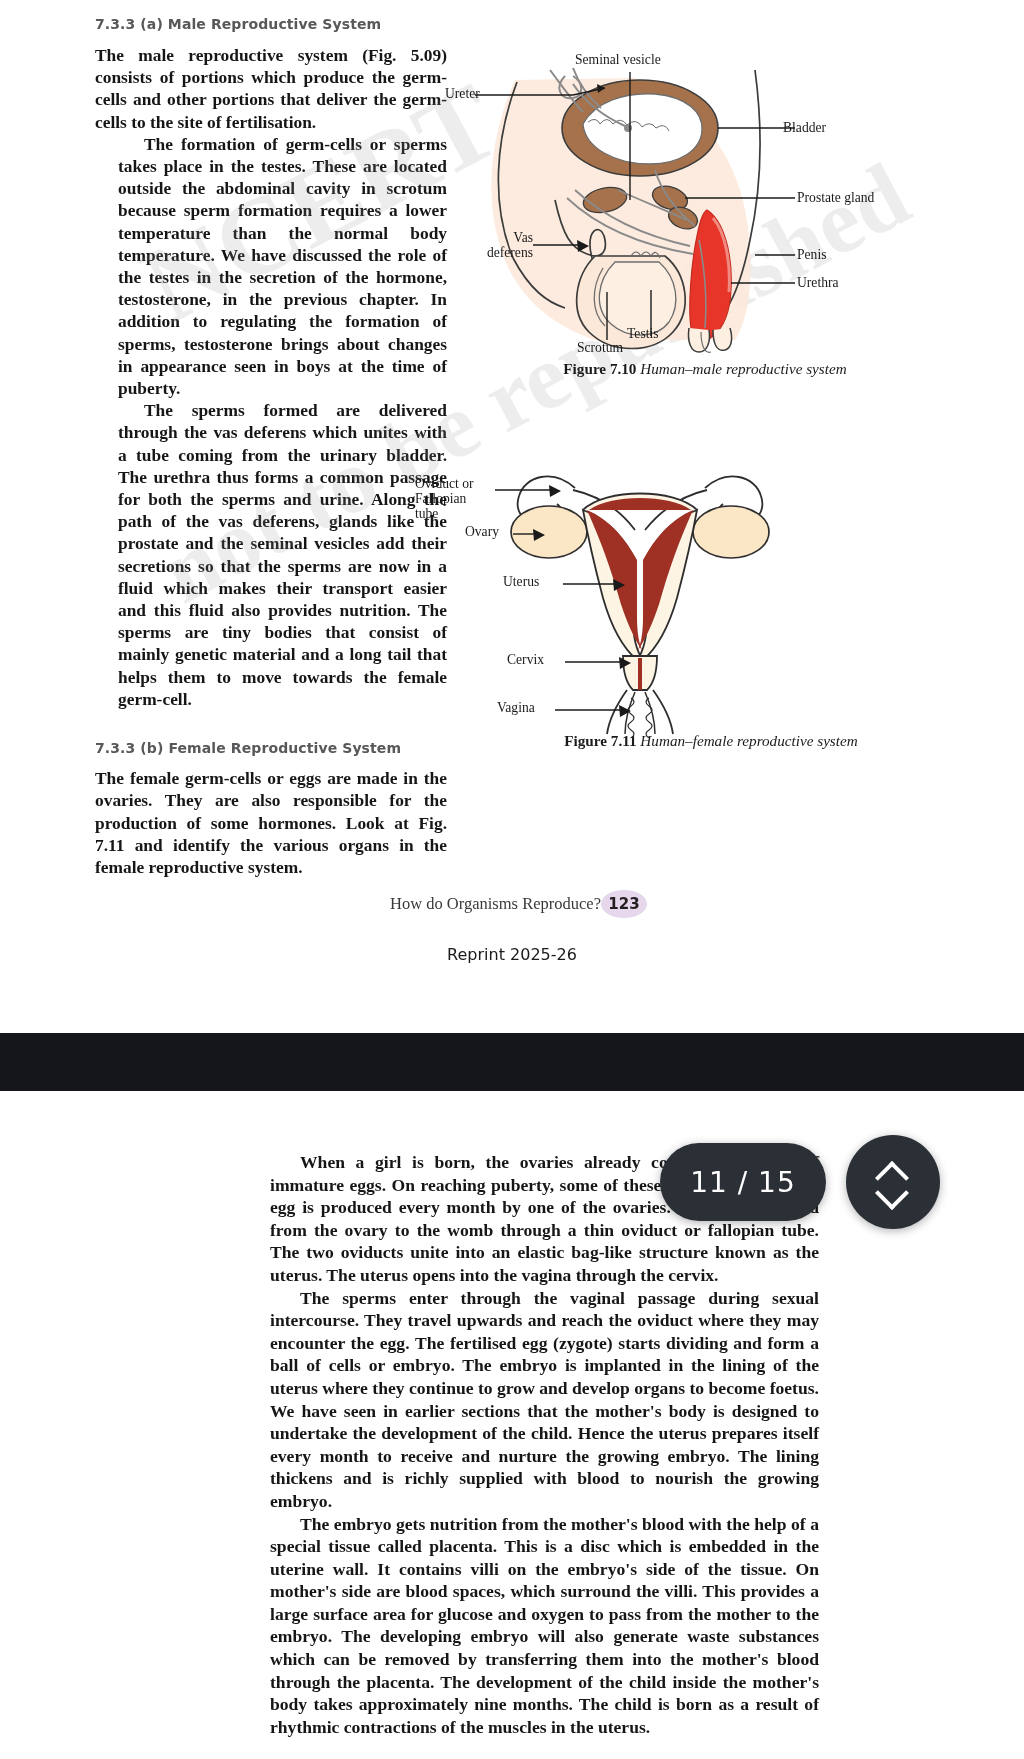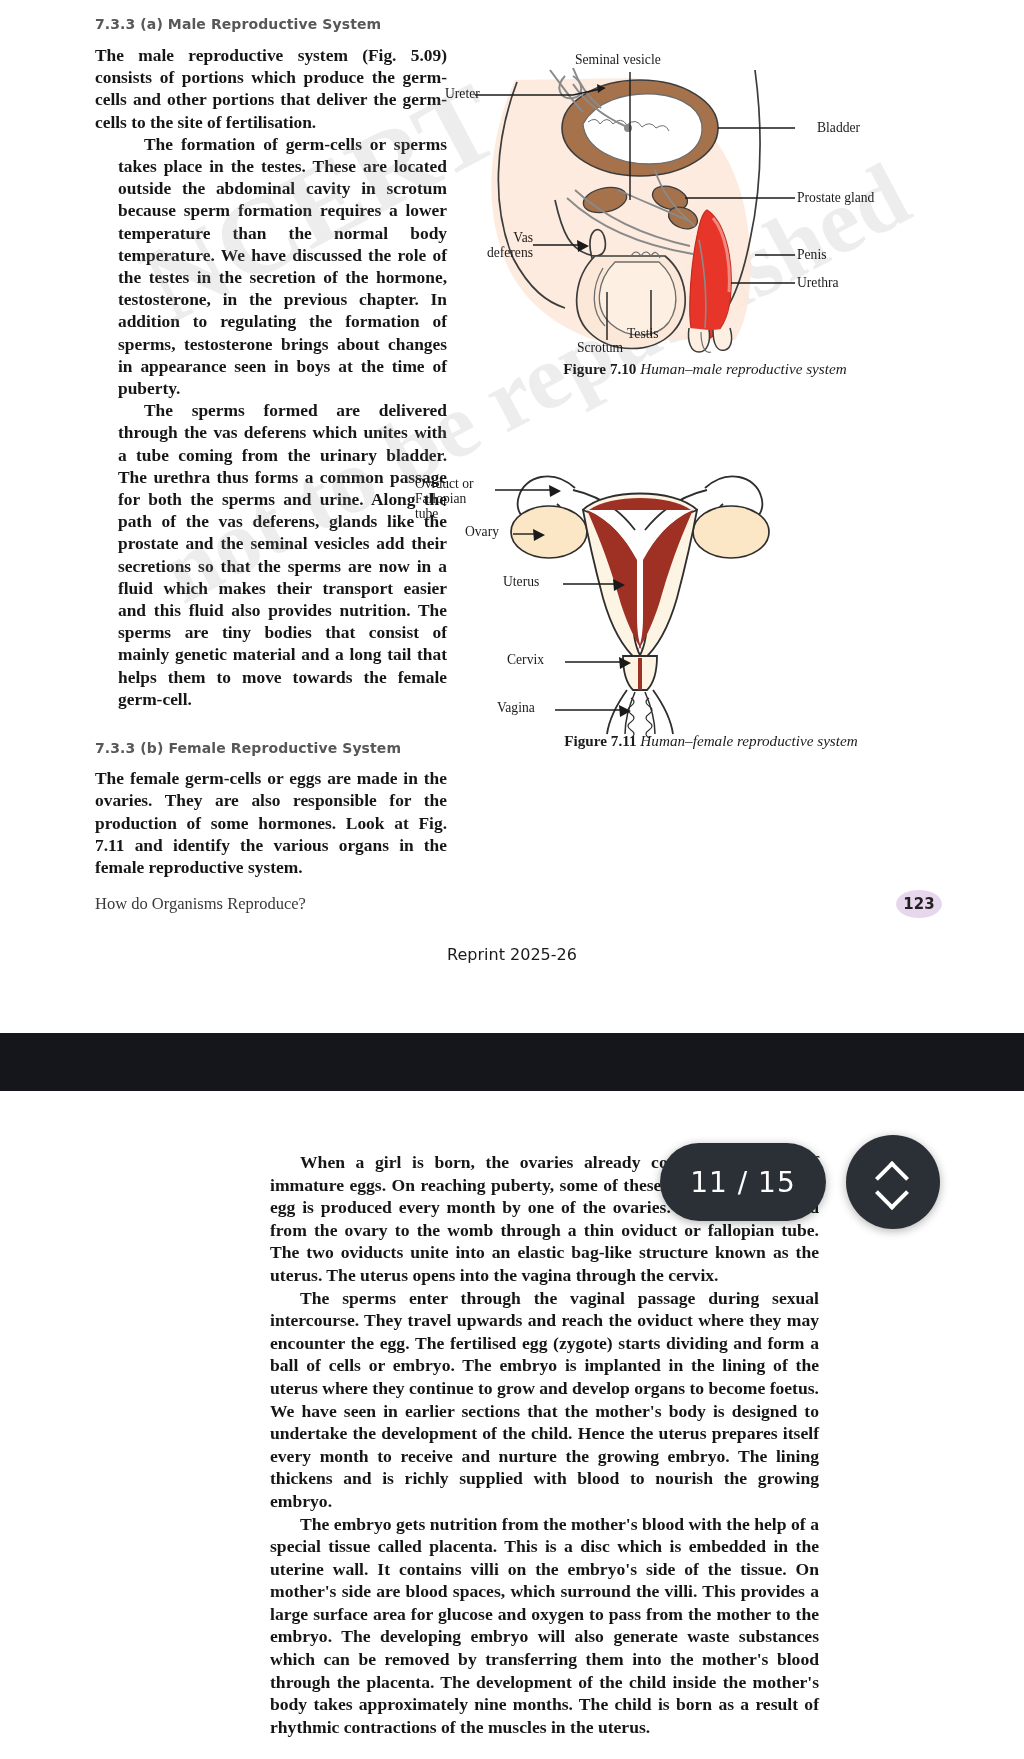--- a/index.html
+++ b/index.html
@@ -105,21 +105,21 @@
   }
 
   
   .pg-footer {
     position: absolute;
     left: 95px;
     right: 82px;
     top: 890px;
     display: flex;
     align-items: center;
-    justify-content: space-between;
+    justify-content: center;
   }
   .footer-title {
     font-family: "Liberation Serif", serif;
     font-size: 16.5px;
     color: #3a3a3a;
   }
   .page-badge {
     font-family: "DejaVu Sans", sans-serif;
     font-size: 15px;
     font-weight: bold;
@@ -304,21 +304,21 @@
 
             <line x1="78" y1="205" x2="126" y2="205" stroke="#1a1a1a" stroke-width="1.4"></line>
             <polygon points="134,206 122,200 123,212" fill="#1a1a1a"></polygon>
 
             <line x1="152" y1="300" x2="152" y2="252" stroke="#1a1a1a" stroke-width="1.4"></line>
             <line x1="196" y1="296" x2="196" y2="250" stroke="#1a1a1a" stroke-width="1.4"></line>
           </svg>
 
           <div class="lbl" style="left:120px; top:12px;">Seminal vesicle</div>
           <div class="lbl" style="left:-10px; top:46px;">Ureter</div>
-          <div class="lbl" style="left:362px; top:80px;text-align:center;">Bladder</div>
+          <div class="lbl" style="left:328px; top:80px;text-align:center;">Bladder</div>
           <div class="lbl" style="left:342px; top:150px;">Prostate gland</div>
           <div class="lbl" style="left:342px; top:207px;">Penis</div>
           <div class="lbl" style="left:342px; top:235px;">Urethra</div>
           <div class="lbl" style="left:16px; top:190px; text-align:right; width:62px;">Vas
 deferens</div>
           <div class="lbl" style="left:122px; top:300px;">Scrotum</div>
           <div class="lbl" style="left:172px; top:286px;">Testis</div>
         </div>
 
         <div class="figcap" style="margin-top:-10px; margin-left:20px;">

